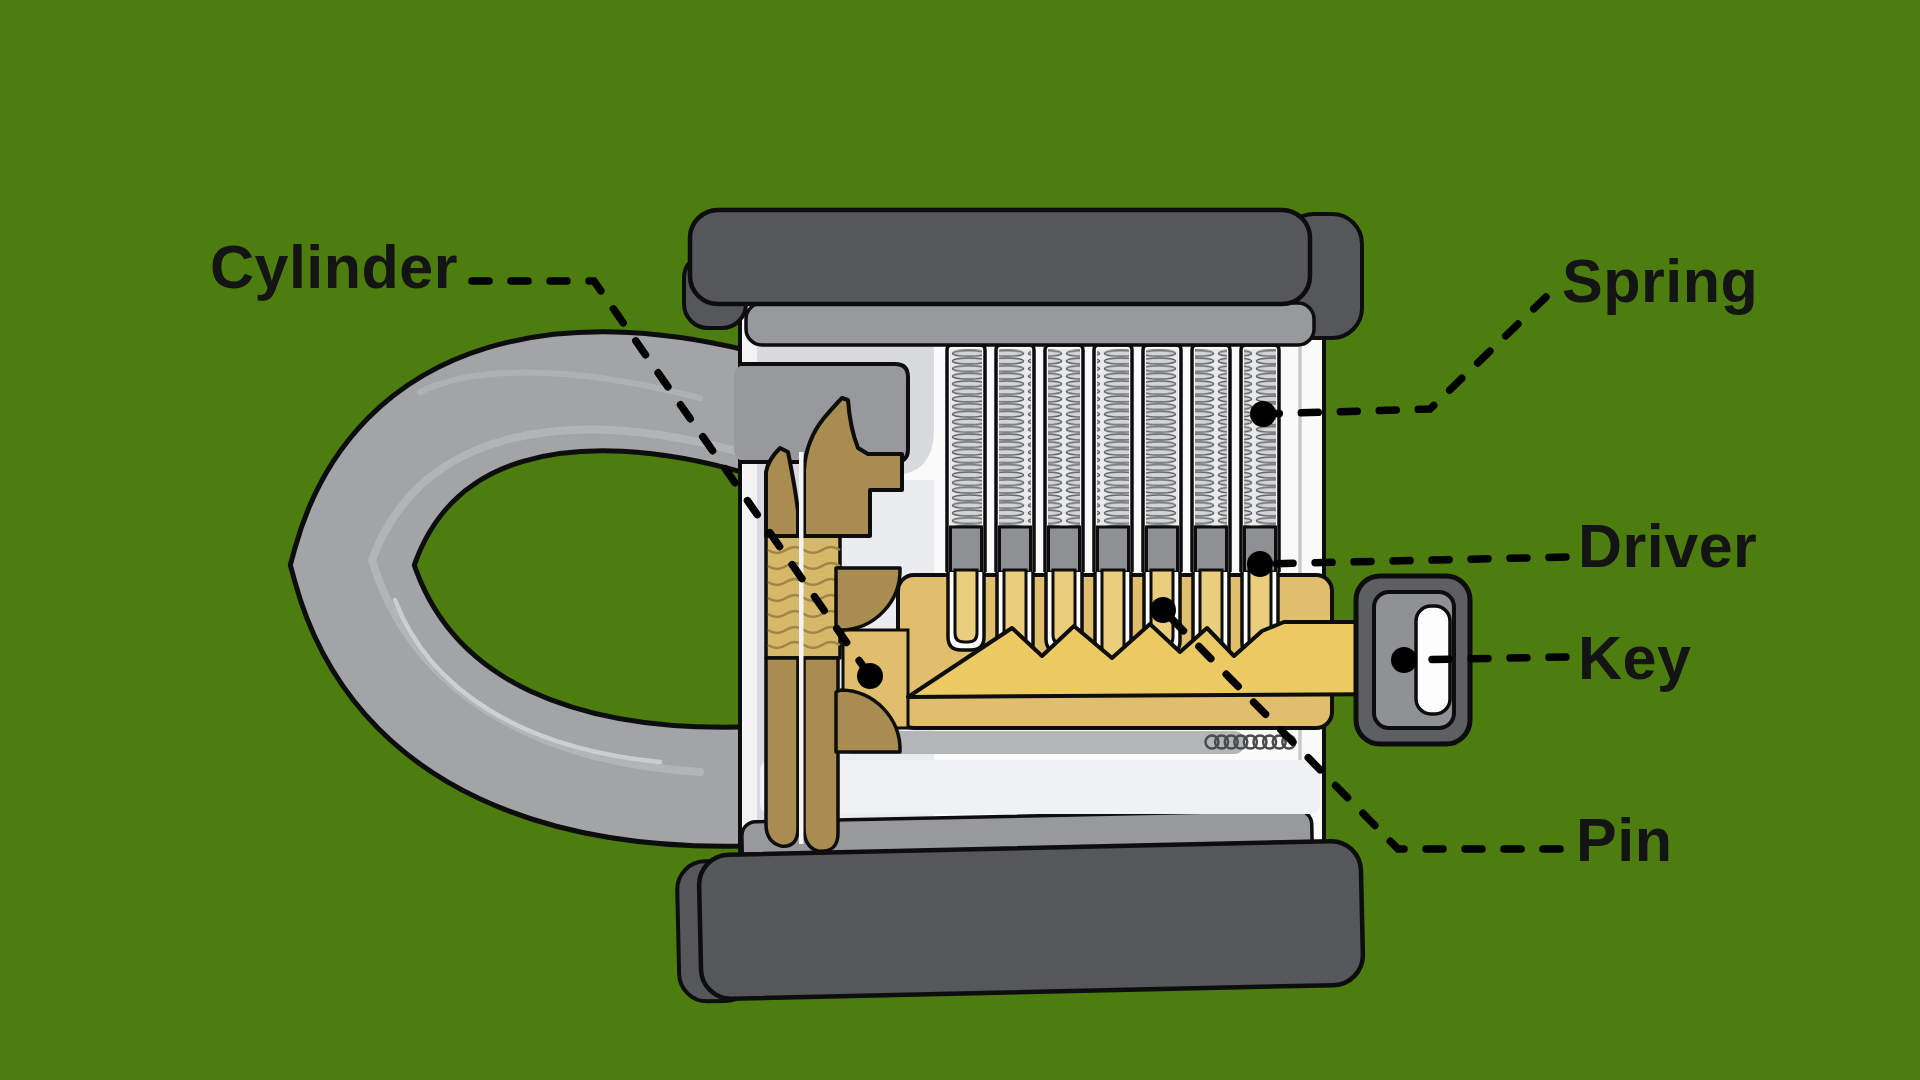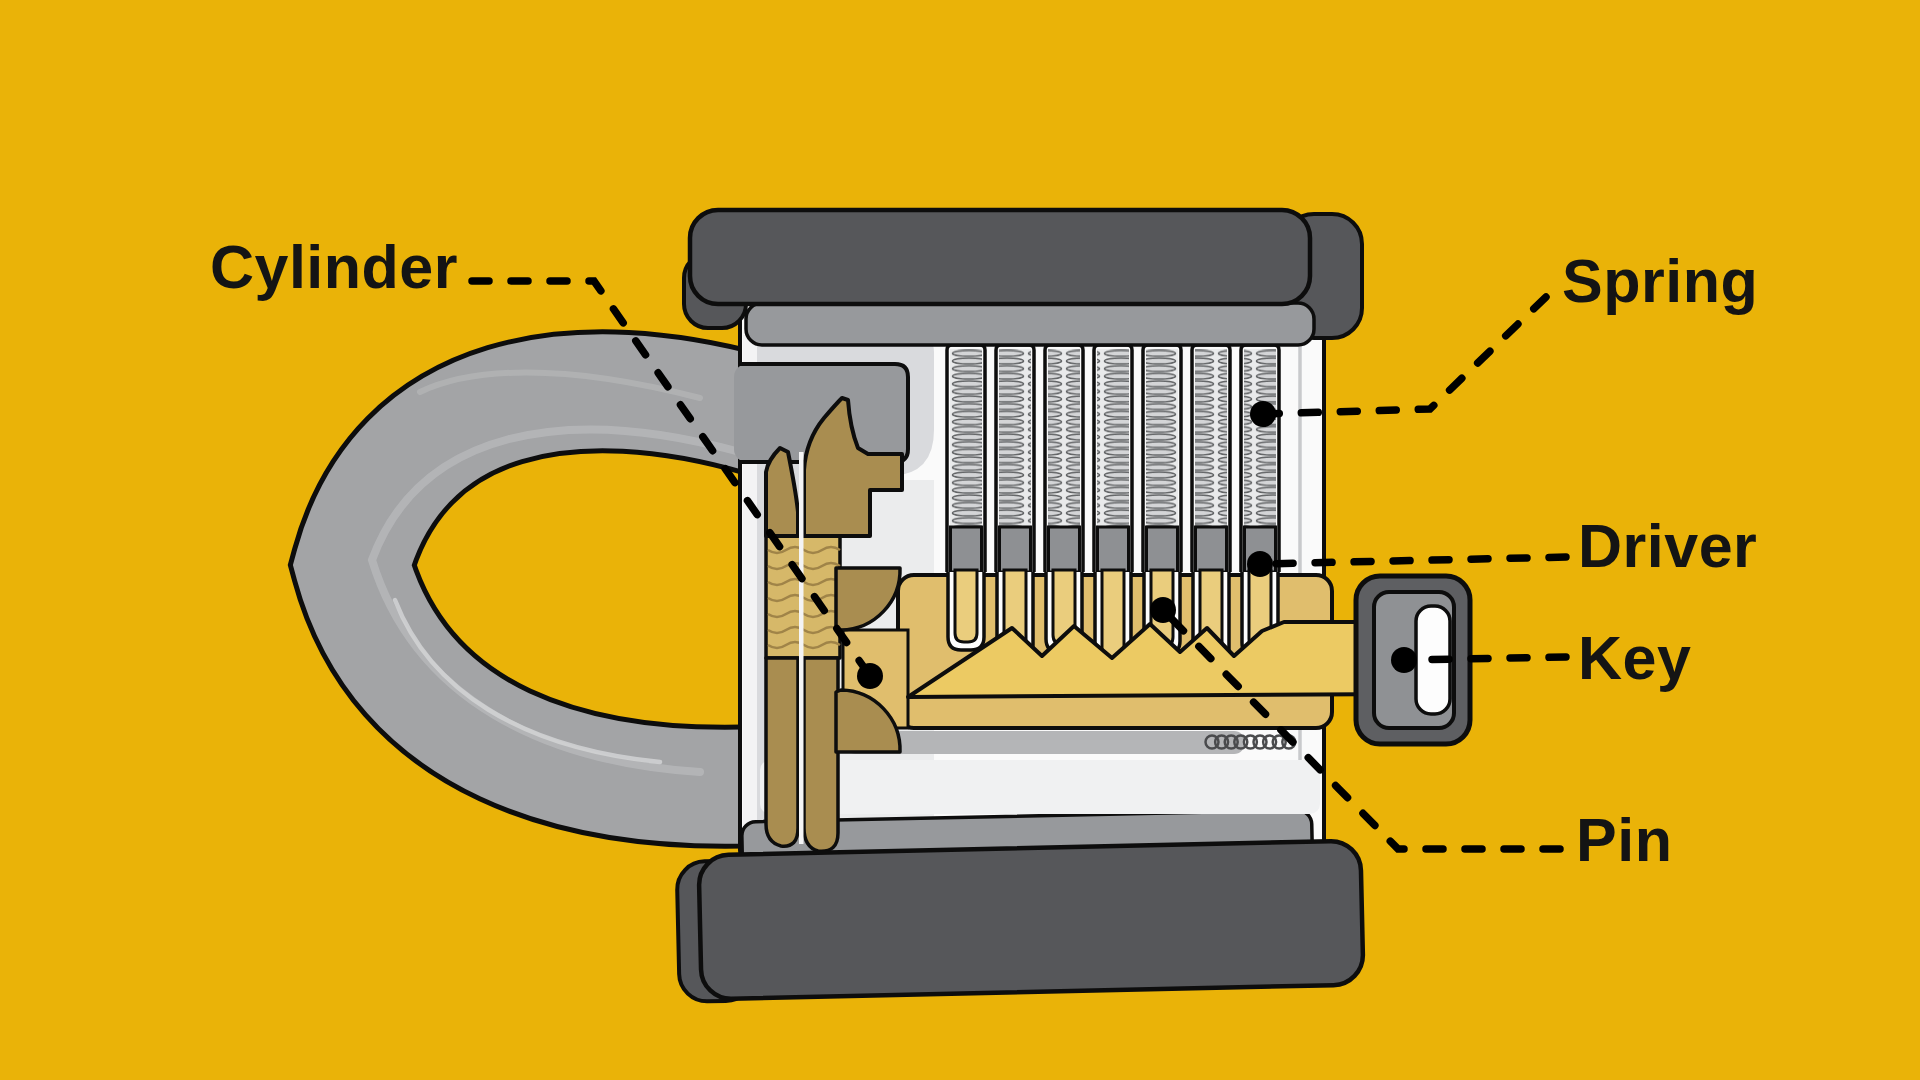--- a/index.html
+++ b/index.html
@@ -1,17 +1,17 @@
 <!DOCTYPE html>
 <html><head>
 <meta charset="utf-8">
 <style>
   html,body{margin:0;padding:0;background:#ffffff;width:1920px;height:1080px;overflow:hidden;
     font-family:"Liberation Sans", sans-serif;}
-  .stage{position:relative;width:1920px;height:1080px;background:#eab308;}
+  .stage{position:relative;width:1920px;height:1080px;background:#4d7c0f;}
   svg{display:block;}
   text.part-label{font-family:"Liberation Sans", sans-serif;font-weight:700;
     font-size:61px;fill:#141414;letter-spacing:0.5px;}
 </style>
 </head>
 <body>
 
 <div class="stage">
 
 <svg id="scene" width="1920" height="1080" viewBox="0 0 1920 1080">

